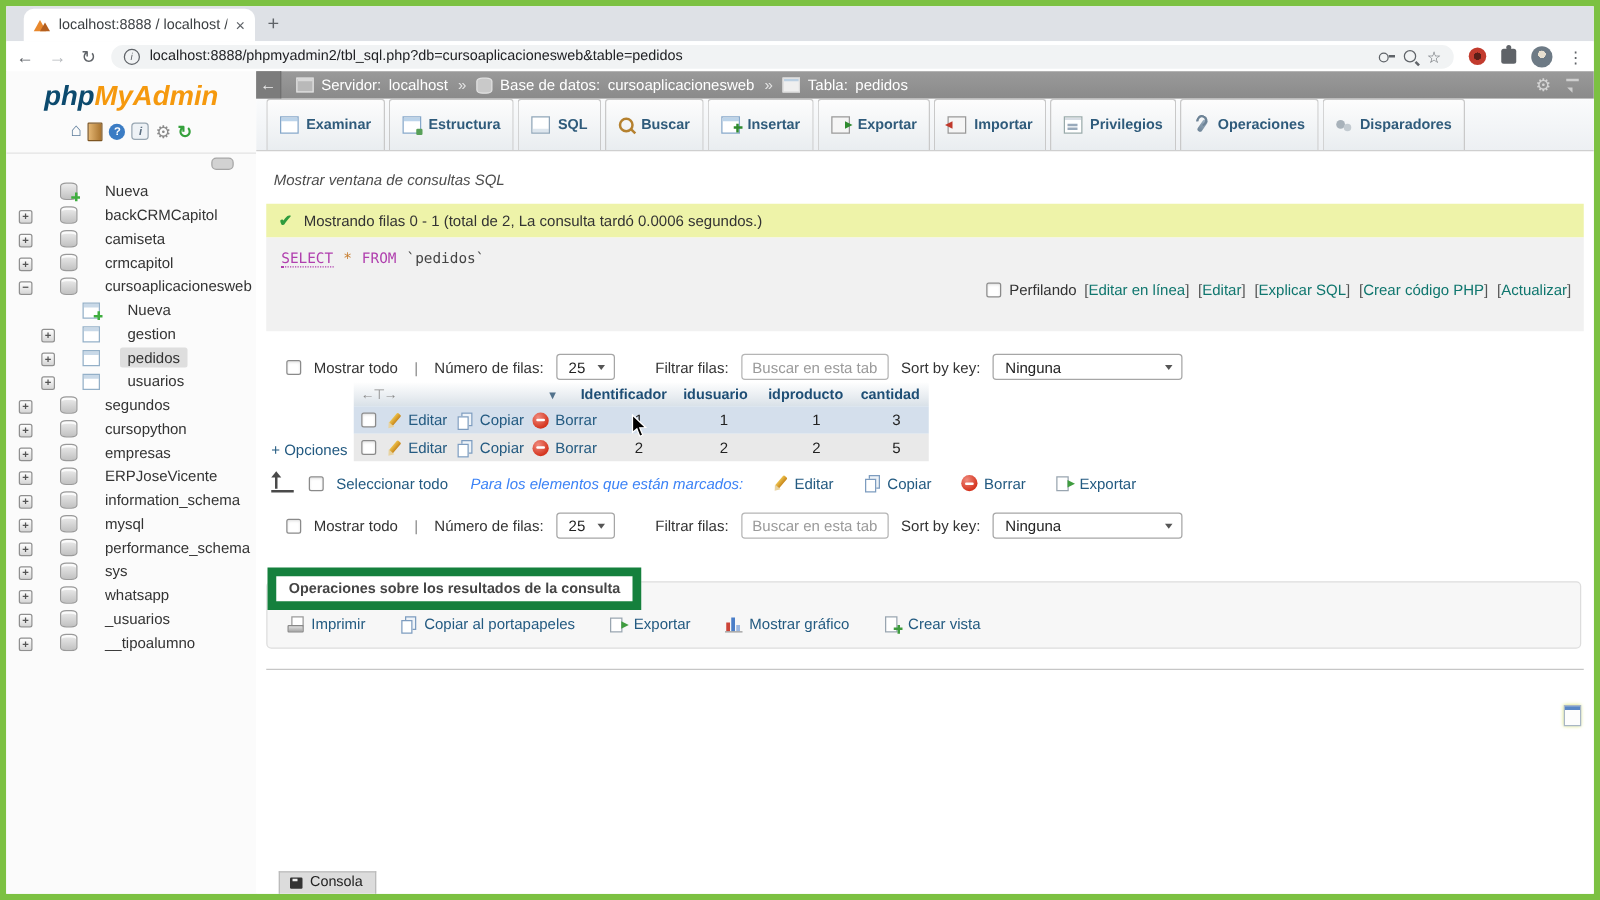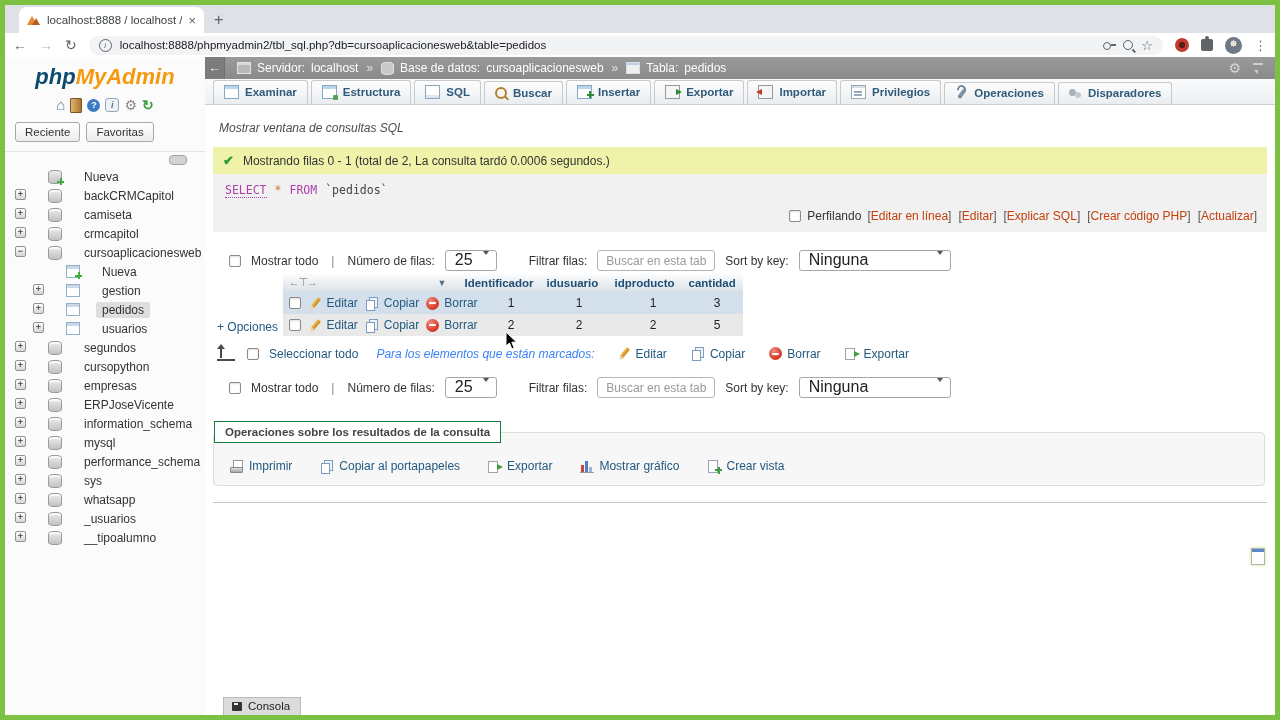--- a/index.html
+++ b/index.html
@@ -43,21 +43,21 @@
   .nv-door{width:10px;height:13px;background:linear-gradient(90deg,#e3b572,#a9742f);border:1px solid #7d5420;border-radius:1px;}
   .nv-help{width:13px;height:13px;background:#3b7cc4;border-radius:50%;color:#fff;font-size:9px;font-weight:bold;line-height:13px;text-align:center;}
   .nv-docs{width:12px;height:12px;background:#eef2f6;border:1px solid #98a6b2;border-radius:3px;color:#5b6e80;font-size:9px;font-style:italic;font-weight:bold;line-height:12px;text-align:center;}
   .nv-gear{color:#8a8a8a;font-size:14px;line-height:14px;}
   .nv-refresh{color:#35a13c;font-size:14px;font-weight:bold;line-height:14px;}
   .quickbtns{display:flex;gap:6px;margin:9px 0 0 10px;}
   .qb{background:linear-gradient(#fff,#ececec);border:1px solid #a8a8a8;border-radius:3px;font-size:11.5px;color:#333;padding:3px 9px;font-family:inherit;}
   .sidebar-sep{border-top:1px solid #e3e3e3;margin-top:9px;padding:3px 18px 2px 0;display:flex;justify-content:flex-end;}
   .collapse-pill{width:16px;height:8px;background:#d2d2d2;border:1px solid #a5a5a5;border-radius:4px;}
   .tree{margin-top:3px;overflow:hidden;}
-  .titem{display:flex;align-items:flex-start;gap:22px;height:19px;font-size:12px;color:#333;}
+  .titem{display:flex;align-items:flex-end;gap:22px;height:19px;font-size:12px;color:#333;}
   .titem.lv0{padding-left:10px;}
   .titem.lv1{padding-left:28px;}
   .exp{width:9px;height:9px;background:linear-gradient(#fefefe,#d6d6d6);border:1px solid #909090;border-radius:2px;font-size:9px;font-weight:bold;line-height:8px;text-align:center;color:#555;flex:none;}
   .exp:empty{visibility:hidden;}
   .tico{flex:none;display:inline-block;}
   .i-db{width:12px;height:12px;background:linear-gradient(#ececec,#c2c2c2);border:1px solid #9a9a9a;border-radius:5px/3px;box-shadow:inset 0 2px 0 rgba(255,255,255,.8);}
   .i-db-new{width:12px;height:12px;background:linear-gradient(#ececec,#c2c2c2);border:1px solid #9a9a9a;border-radius:5px/3px;position:relative;}
   .i-db-new::after,.i-tbl-new::after{content:"";position:absolute;right:-3px;bottom:-2px;width:7px;height:7px;background:linear-gradient(#3fae3f,#3fae3f) center/7px 2px no-repeat,linear-gradient(#3fae3f,#3fae3f) center/2px 7px no-repeat;}
   .i-tbl,.i-tbl-new{width:12px;height:11px;background:#fff;border:1px solid #94b0c8;box-shadow:inset 0 3px 0 #c9d9e8;position:relative;}
   .titem.sel .tlabel{background:#dedede;padding:1px 6px;margin:-1px -6px;border-radius:2px;}
@@ -67,21 +67,21 @@
   .crumb-back{width:19px;height:22px;background:#7c7c7c;color:#ececec;text-align:center;line-height:22px;font-size:13px;border-right:1px solid #707070;margin-right:6px;flex:none;}
   .bc-ico{display:inline-block;flex:none;}
   .bc-srv{width:12px;height:10px;background:#b9b9b9;border:1px solid #e2e2e2;box-shadow:inset 0 2px 0 #d8d8d8;}
   .bc-db{width:11px;height:11px;background:#c9c9c9;border:1px solid #e2e2e2;border-radius:5px/3px;}
   .bc-tbl{width:12px;height:10px;background:#efefef;border:1px solid #ddd;box-shadow:inset 0 2px 0 #bcd0e2;}
   .bcsep{color:#e3e3e3;margin:0 2px;}
   .crumb-right{margin-left:auto;display:flex;align-items:center;gap:12px;padding-right:12px;}
   .bgear{color:#d5d5d5;font-size:14px;}
   .bmax{width:10px;height:9px;border-top:2px solid #cfcfcf;position:relative;}
   .bmax::after{content:"";position:absolute;left:2px;top:2px;border:3.5px solid transparent;border-bottom-color:#cfcfcf;transform:rotate(45deg);}
-  .ptabs{height:26px;background:linear-gradient(#fafbfc,#edf0f3);border-bottom:1px solid #cfcfcf;display:flex;align-items:flex-end;gap:3px;padding-left:8px;flex:none;box-sizing:border-box;}
+  .ptabs{height:42px;background:linear-gradient(#fafbfc,#edf0f3);border-bottom:1px solid #cfcfcf;display:flex;gap:3px;padding-left:8px;flex:none;box-sizing:border-box;}
   .ptab{display:flex;align-items:center;gap:6px;padding:4px 10px 5px;background:linear-gradient(#fdfdfd,#e9edf0);border:1px solid #c9c9c9;border-bottom:none;border-radius:3px 3px 0 0;font-size:11.5px;font-weight:bold;color:#2f5b7b;}
   .ti{width:13px;height:12px;position:relative;display:inline-block;flex:none;}
   .ti-browse,.ti-structure,.ti-insert{background:#fff;border:1px solid #85a7c9;box-shadow:inset 0 3px 0 #bcd4ea;}
   .ti-structure::after{content:"";position:absolute;right:-2px;bottom:-2px;width:5px;height:5px;background:#58a058;border-radius:1px;}
   .ti-sql{background:#fff;border:1px solid #8fa5b8;box-shadow:inset 0 -3px 0 #dde6ee;}
   .ti-search{width:8px;height:8px;border:2px solid #b5812f;border-radius:50%;margin-top:1px;}
   .ti-search::after{content:"";position:absolute;width:5px;height:2px;background:#b5812f;transform:rotate(45deg);right:-4px;bottom:-2px;}
   .ti-insert::after{content:"";position:absolute;right:-3px;bottom:0;width:7px;height:7px;background:linear-gradient(#2f8a2f,#2f8a2f) center/7px 2px no-repeat,linear-gradient(#2f8a2f,#2f8a2f) center/2px 7px no-repeat;}
   .ti-export,.ti-import{background:#f5f5f5;border:1px solid #999;}
   .ti-export::after{content:"";position:absolute;right:-3px;top:3px;border-top:3px solid transparent;border-bottom:3px solid transparent;border-left:6px solid #2f8a2f;}
@@ -95,31 +95,31 @@
   .inner{flex:1;position:relative;padding:0 8px;min-height:0;}
   .qwin{display:inline-block;margin:16px 0 12px 6px;color:#4c4c4c;font-size:12px;text-decoration:none;font-style:italic;}
   .success{background:#eef3a9;padding:6px 10px;display:flex;gap:9px;align-items:center;font-size:12px;color:#333;}
   .chk{color:#2e9b3d;font-weight:bold;font-size:13px;}
   .sqlouter{background:#f1f1f1;}
   .sqlbox{padding:9px 12px 6px;font-family:"DejaVu Sans Mono",monospace;font-size:11.5px;color:#333;display:flex;gap:8px;}
   .kw{color:#b03fae;}
   .u{border-bottom:1px dotted #b03fae;}
   .st{color:#c77d2e;}
   .idn{color:#444;}
-  .profrow{display:flex;justify-content:flex-end;align-items:center;gap:6px;padding:5px 10px 9px;font-size:12px;color:#333;}
+  .profrow{display:flex;justify-content:flex-end;align-items:center;gap:6px;padding:5px 10px 26px;font-size:12px;color:#333;}
   .cb{width:12px;height:12px;background:#fff;border:1px solid #8a8a8a;border-radius:2px;box-shadow:inset 0 1px 2px rgba(0,0,0,.12);flex:none;display:inline-block;box-sizing:border-box;}
   .plinks{display:flex;gap:7px;align-items:center;}
   .plink-wrap{display:inline-flex;}
   .br{color:#555;}
-  .plink{color:#c2410c;text-decoration:none;}
+  .plink{color:#0f766e;text-decoration:none;}
   .ctrlrow{display:flex;align-items:center;gap:10px;margin-top:18px;font-size:12px;color:#333;padding-left:16px;}
   .ctrlrow.c2{margin-top:16px;}
   .pipe{color:#888;margin:0 3px;}
   .mgap{margin-left:22px;}
-  .select{display:inline-flex;background:#fff;border:1px solid #a6a6a6;border-radius:3px;height:21px;padding:0 7px 0 9px;font-size:16px;color:#222;box-sizing:border-box;}
+  .select{display:inline-flex;align-items:center;background:#fff;border:1px solid #a6a6a6;border-radius:3px;height:21px;padding:0 7px 0 9px;font-size:12px;color:#222;box-sizing:border-box;}
   .sel-arrow{width:0;height:0;border-left:3.5px solid transparent;border-right:3.5px solid transparent;border-top:4px solid #555;margin-left:10px;}
   .select.wide{min-width:152px;justify-content:space-between;}
   .filterin{width:118px;height:21px;border:1px solid #b5b5b5;border-radius:3px;padding:0 8px;font-size:12px;color:#333;font-family:inherit;box-sizing:border-box;}
   .filterin::placeholder{color:#9a9a9a;}
   .opts{display:inline-block;margin:16px 0 2px 4px;color:#235a81;font-size:12px;text-decoration:none;}
   .rtable{margin-top:2px;font-size:12px;color:#222;display:inline-block;}
   .rrow{display:flex;align-items:center;height:22px;}
   .rhead{height:19px;background:linear-gradient(#fefefe,#d9e1e8);}
   .c-act{width:172px;display:flex;align-items:center;gap:7px;padding-left:6px;box-sizing:border-box;flex:none;}
   .corner{color:#8a8a8a;font-size:11px;letter-spacing:-1px;}
@@ -153,21 +153,21 @@
   .i-view::before{content:"";position:absolute;left:1px;top:0;width:8px;height:11px;background:#fff;border:1px solid #99a5b0;}
   .i-view::after{content:"";position:absolute;right:-1px;bottom:-1px;width:7px;height:7px;background:linear-gradient(#3f9c3f,#3f9c3f) center/7px 2px no-repeat,linear-gradient(#3f9c3f,#3f9c3f) center/2px 7px no-repeat;}
   .withsel{display:flex;align-items:center;gap:10px;margin-top:10px;font-size:12px;color:#333;padding-left:4px;}
   .i-checkall{width:18px;height:13px;border-bottom:2px solid #4a4a4a;position:relative;margin-right:2px;flex:none;}
   .i-checkall::before{content:"";position:absolute;left:3px;top:1px;width:2px;height:11px;background:#4a4a4a;}
   .i-checkall::after{content:"";position:absolute;left:0;top:-2px;border-left:4px solid transparent;border-right:4px solid transparent;border-bottom:5px solid #4a4a4a;}
   .sel-all{color:#235a81;text-decoration:none;}
   .hint{font-style:italic;margin-left:8px;color:#3b82f6;}
   .wsacts{display:flex;gap:24px;margin-left:12px;}
   .fieldset{position:relative;margin-top:34px;background:#f7f7f7;border:1px solid #ddd;border-radius:4px;margin-right:2px;}
-  .fslabel{position:absolute;top:-12px;left:0;background:#fff;border:1px solid #15803d;padding:4px 10px;font-weight:bold;font-size:11.5px;color:#444;}
+  .fslabel{position:absolute;top:-12px;left:0;background:#fff;border:7px solid #15803d;padding:4px 10px;font-weight:bold;font-size:11.5px;color:#444;}
   .opsrow{display:flex;gap:28px;padding:26px 16px 12px;}
   .endrule{border:0;border-top:1px solid #c6c6c6;margin:16px 0 0;}
   .minipage{position:absolute;right:10px;top:443px;width:12px;height:15px;background:#fdfdfd;border:1px solid #a8b6c4;box-shadow:0 0 3px #d6e06a;}
   .minipage::before{content:"";position:absolute;left:0;top:0;width:100%;height:3px;background:#5a87c5;}
   .consolebar{position:absolute;left:18px;bottom:0;background:#dcdcdc;border:1px solid #bbb;border-bottom:none;padding:2px 10px 3px 8px;display:flex;gap:6px;align-items:center;font-size:11.5px;color:#222;}
   .conico{width:10px;height:9px;background:#333;border-radius:1px;position:relative;}
   .conico::before{content:"";position:absolute;left:1.5px;top:1.5px;width:4px;height:1.5px;background:#eee;}
   .cursor{position:absolute;left:505px;top:331px;pointer-events:none;}
 </style>
 </head>
@@ -207,24 +207,20 @@
         <div class="logo"><span class="lphp">php</span><span class="lmy">MyAdmin</span></div>
         <div class="navicons">
 
         <span class="nvico nv-home">⌂</span>
             <span class="nvico nv-door"></span>
             <span class="nvico nv-help">?</span>
             <span class="nvico nv-docs">i</span>
             <span class="nvico nv-gear">⚙</span>
             <span class="nvico nv-refresh">↻</span>
           </div>
-        <div class="quickbtns">
-          <button class="qb">Reciente</button>
-          <button class="qb">Favoritas</button>
-        </div>
         <div class="sidebar-sep">
           <span class="collapse-pill"></span>
         </div>
         <div class="tree">
 
             <div class="titem lv0">
               <span class="exp"></span>
               <span class="tico i-db-new"></span>
               <span class="tlabel">Nueva</span>
             </div>

